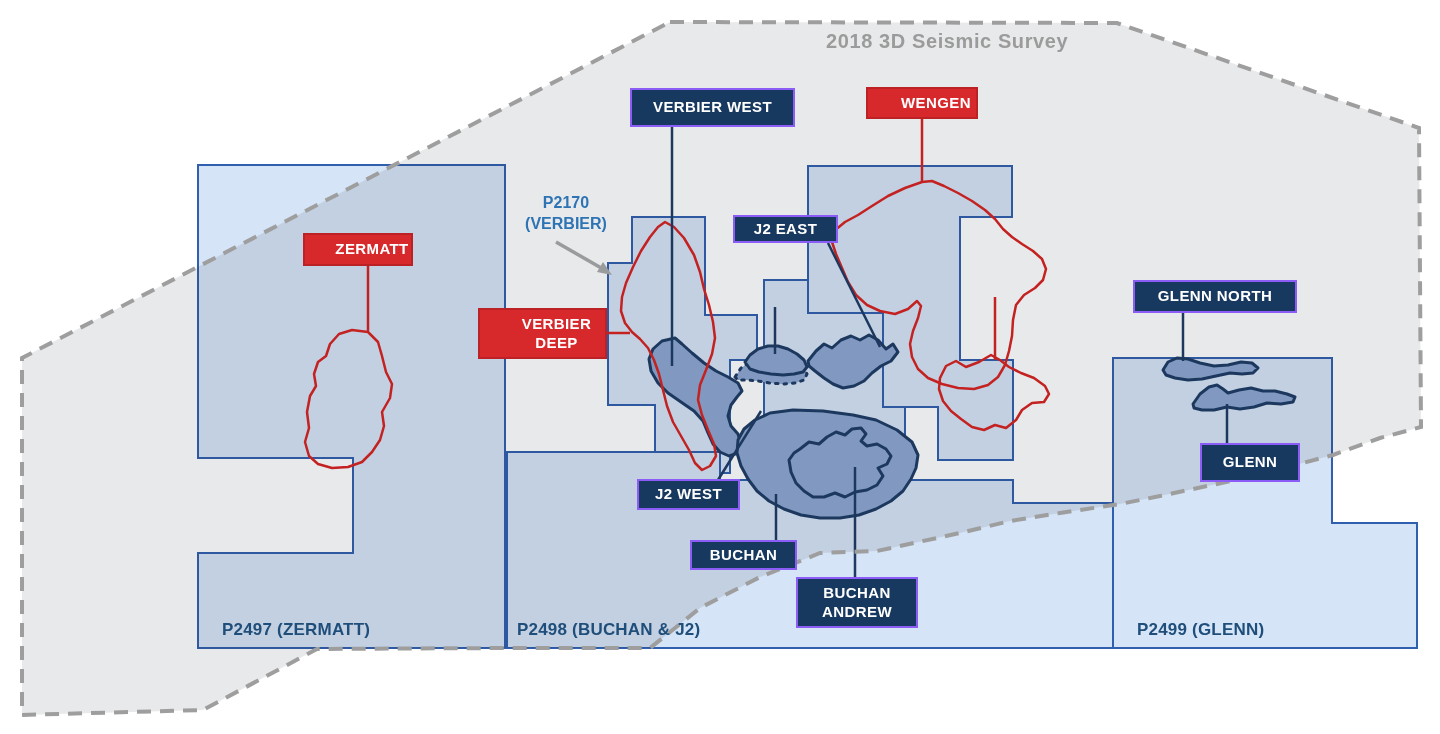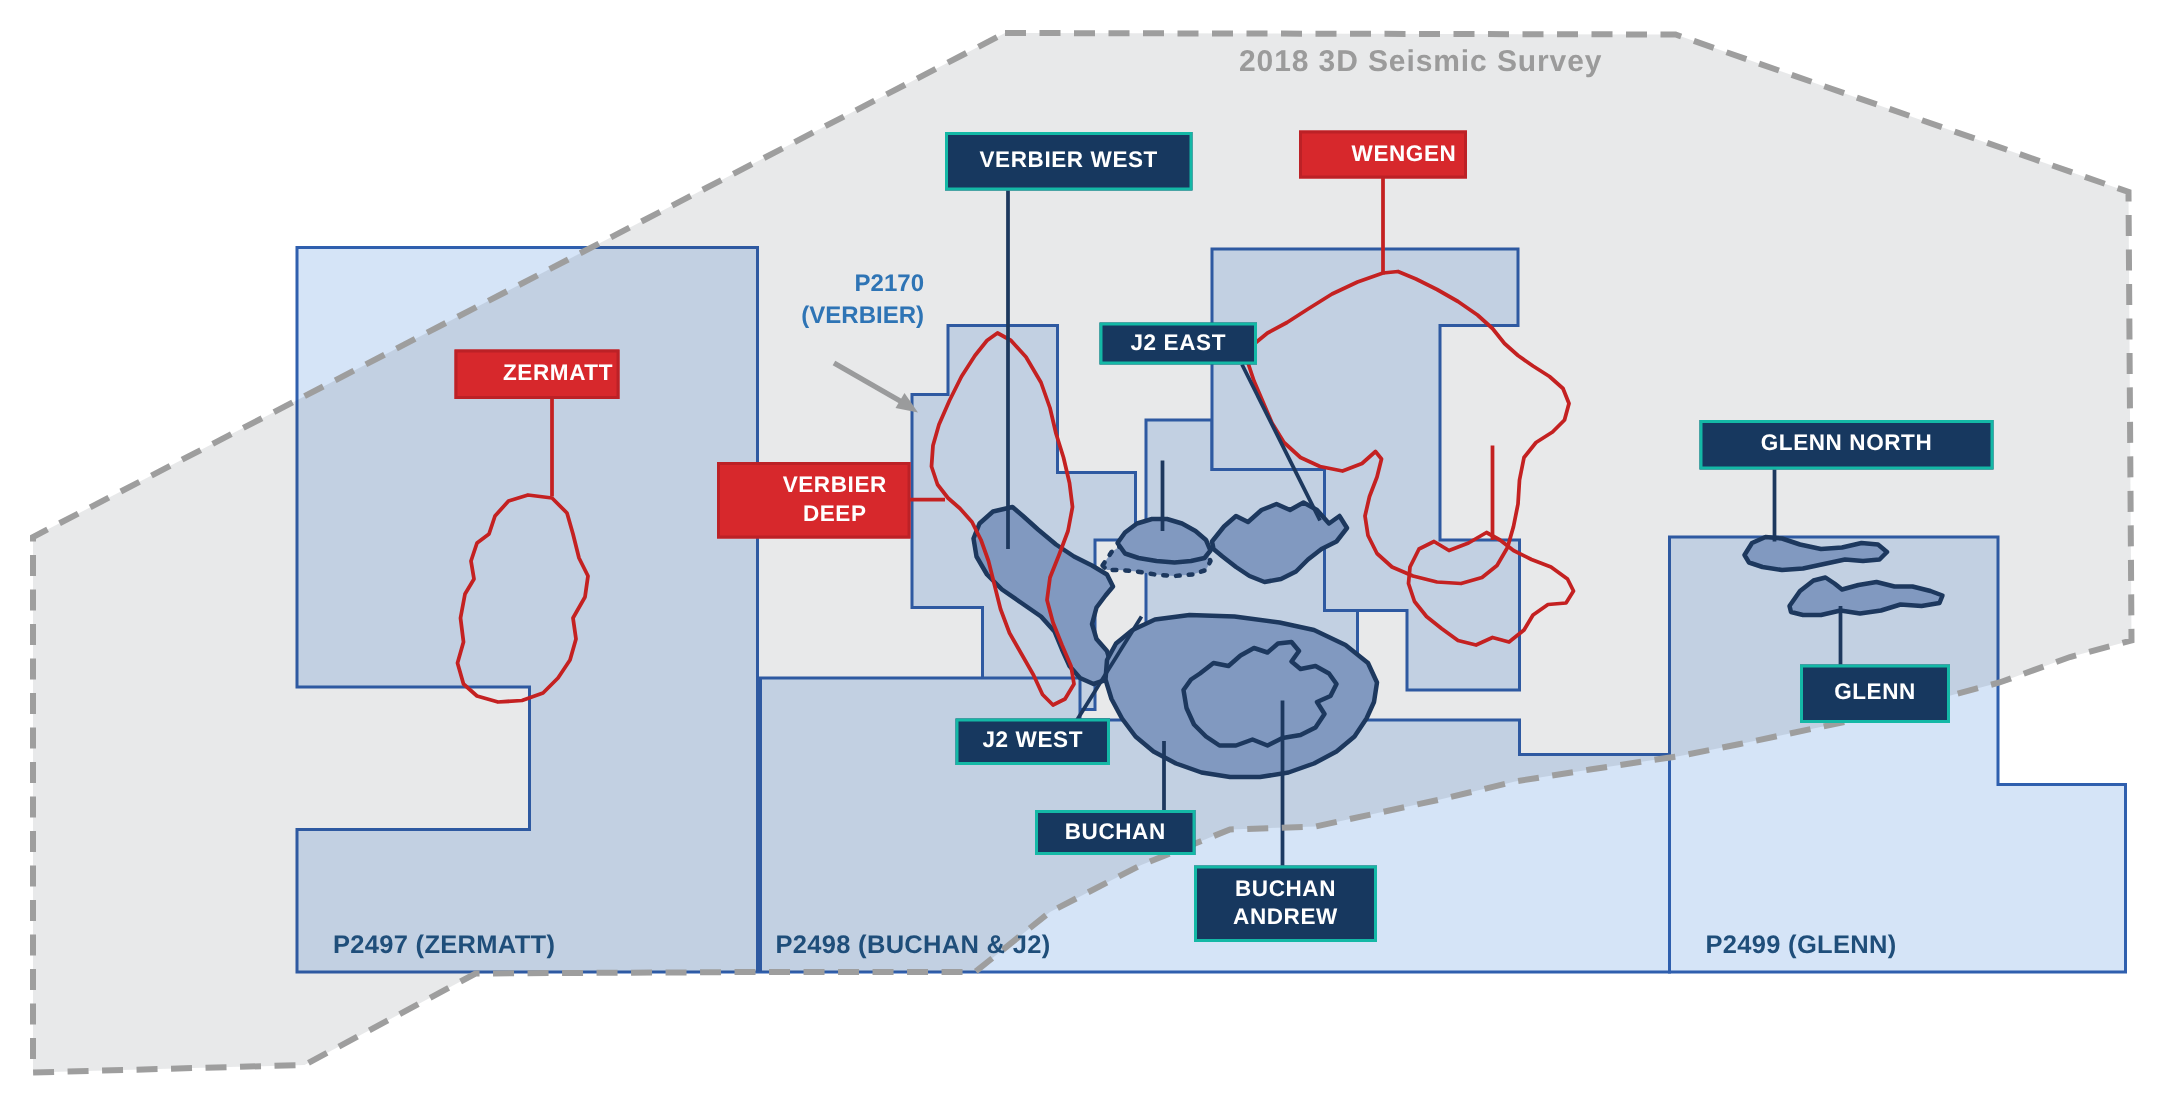--- a/index.html
+++ b/index.html
@@ -8,31 +8,31 @@
     font-family:"Liberation Sans",sans-serif;
   }
   .stage svg{position:absolute;left:0;top:0;}
   .lbl{
     position:absolute;display:flex;align-items:center;justify-content:center;
     color:#fff;font-weight:bold;font-size:15px;letter-spacing:.4px;
     text-align:center;line-height:1.22;box-sizing:border-box;white-space:pre-line;
     z-index:5;
   }
   .lbl.red{background:var(--label-red,#d7282c);border:2px solid #bc2126;padding-left:28px;}
-  .lbl.navy{background:var(--label-navy,#17385f);border:2px solid #14b8a6;}
+  .lbl.navy{background:var(--label-navy,#17385f);border:2px solid #8b5cf6;}
   .lic{
     position:absolute;color:var(--license-text,#1f4e7a);font-weight:bold;
     font-size:17px;letter-spacing:.2px;z-index:5;
   }
   .map-title{
     position:absolute;left:826px;top:30px;
     color:var(--title-gray,#9b9b9b);font-size:20px;font-weight:bold;letter-spacing:.6px;z-index:5;
   }
   .p2170{
-    position:absolute;left:516px;top:180px;width:100px;text-align:right;
+    position:absolute;left:516px;top:193px;width:100px;text-align:center;
     color:var(--p2170-text,#2e74b5);font-size:16px;font-weight:bold;line-height:1.3;z-index:5;
   }
 </style>
 </head>
 <body>
 
 <div class="stage">
 
   <svg width="1440" height="734" viewBox="0 0 1440 734">
 
@@ -98,19 +98,19 @@
   <div class="lic" style="left:222px;top:620px;">P2497 (ZERMATT)</div>
   <div class="lic" style="left:517px;top:620px;">P2498 (BUCHAN &amp; J2)</div>
   <div class="lic" style="left:1137px;top:620px;">P2499 (GLENN)</div>
 
   <div class="lbl red" style="left:303px;top:233px;width:110px;height:33px;">ZERMATT</div>
   <div class="lbl red" style="left:866px;top:87px;width:112px;height:32px;">WENGEN</div>
   <div class="lbl red" style="left:478px;top:308px;width:129px;height:51px;flex-direction:column;"><span>VERBIER</span><span>DEEP</span></div>
 
   <div class="lbl navy" style="left:630px;top:88px;width:165px;height:39px;">VERBIER WEST</div>
   <div class="lbl navy" style="left:733px;top:215px;width:105px;height:28px;">J2 EAST</div>
-  <div class="lbl navy" style="left:1133px;top:280px;width:196px;height:33px;">GLENN NORTH</div>
+  <div class="lbl navy" style="left:1133px;top:280px;width:164px;height:33px;">GLENN NORTH</div>
   <div class="lbl navy" style="left:1200px;top:443px;width:100px;height:39px;">GLENN</div>
   <div class="lbl navy" style="left:637px;top:479px;width:103px;height:31px;text-align:center;">J2 WEST</div>
   <div class="lbl navy" style="left:690px;top:540px;width:107px;height:30px;">BUCHAN</div>
   <div class="lbl navy" style="left:796px;top:577px;width:122px;height:51px;flex-direction:column;"><span>BUCHAN</span><span>ANDREW</span></div>
 
 </div>
 
 </body></html>

